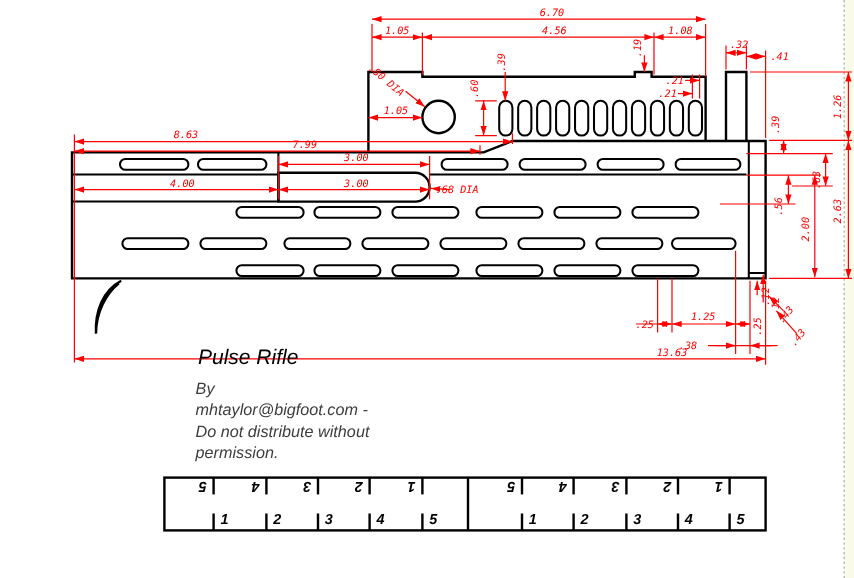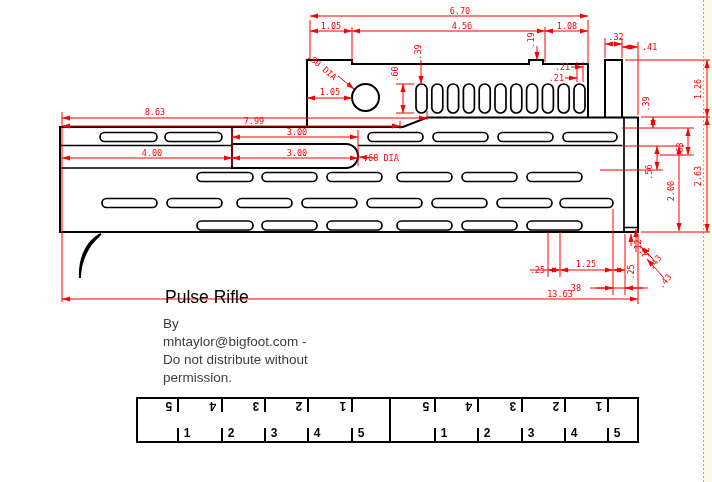--- a/index.html
+++ b/index.html
@@ -1,16 +1,16 @@
 <!DOCTYPE html>
 <html><head>
 <meta charset="utf-8">
 <style>
   html,body{margin:0;padding:0;background:#fff;}
-  .stage{position:relative;width:712px;height:482px;background:#ffffff;overflow:hidden;}
+  .stage{position:relative;width:712px;height:482px;background:#ffffff;overflow:hidden;font-style:italic;}
   svg{display:block;}
   .blk{stroke:#000;fill:none;stroke-width:2;}
   .blk-thin{stroke:#000;fill:none;stroke-width:1.7;}
   .red{stroke:#f00;fill:none;stroke-width:1;}
   .d{font-family:"DejaVu Sans Mono",monospace;font-size:8.5px;fill:#f00;text-anchor:middle;}
   .d.start{text-anchor:start;} .d.end{text-anchor:end;}
   .title-txt{font-family:"Liberation Sans",sans-serif;font-size:17.5px;fill:#000;}
   .by-txt{font-family:"Liberation Sans",sans-serif;font-size:13.5px;fill:#3d3d3d;}
   .ruler-num{font-family:"Liberation Sans",sans-serif;font-size:12px;font-weight:bold;fill:#000;text-anchor:middle;}
 </style>

